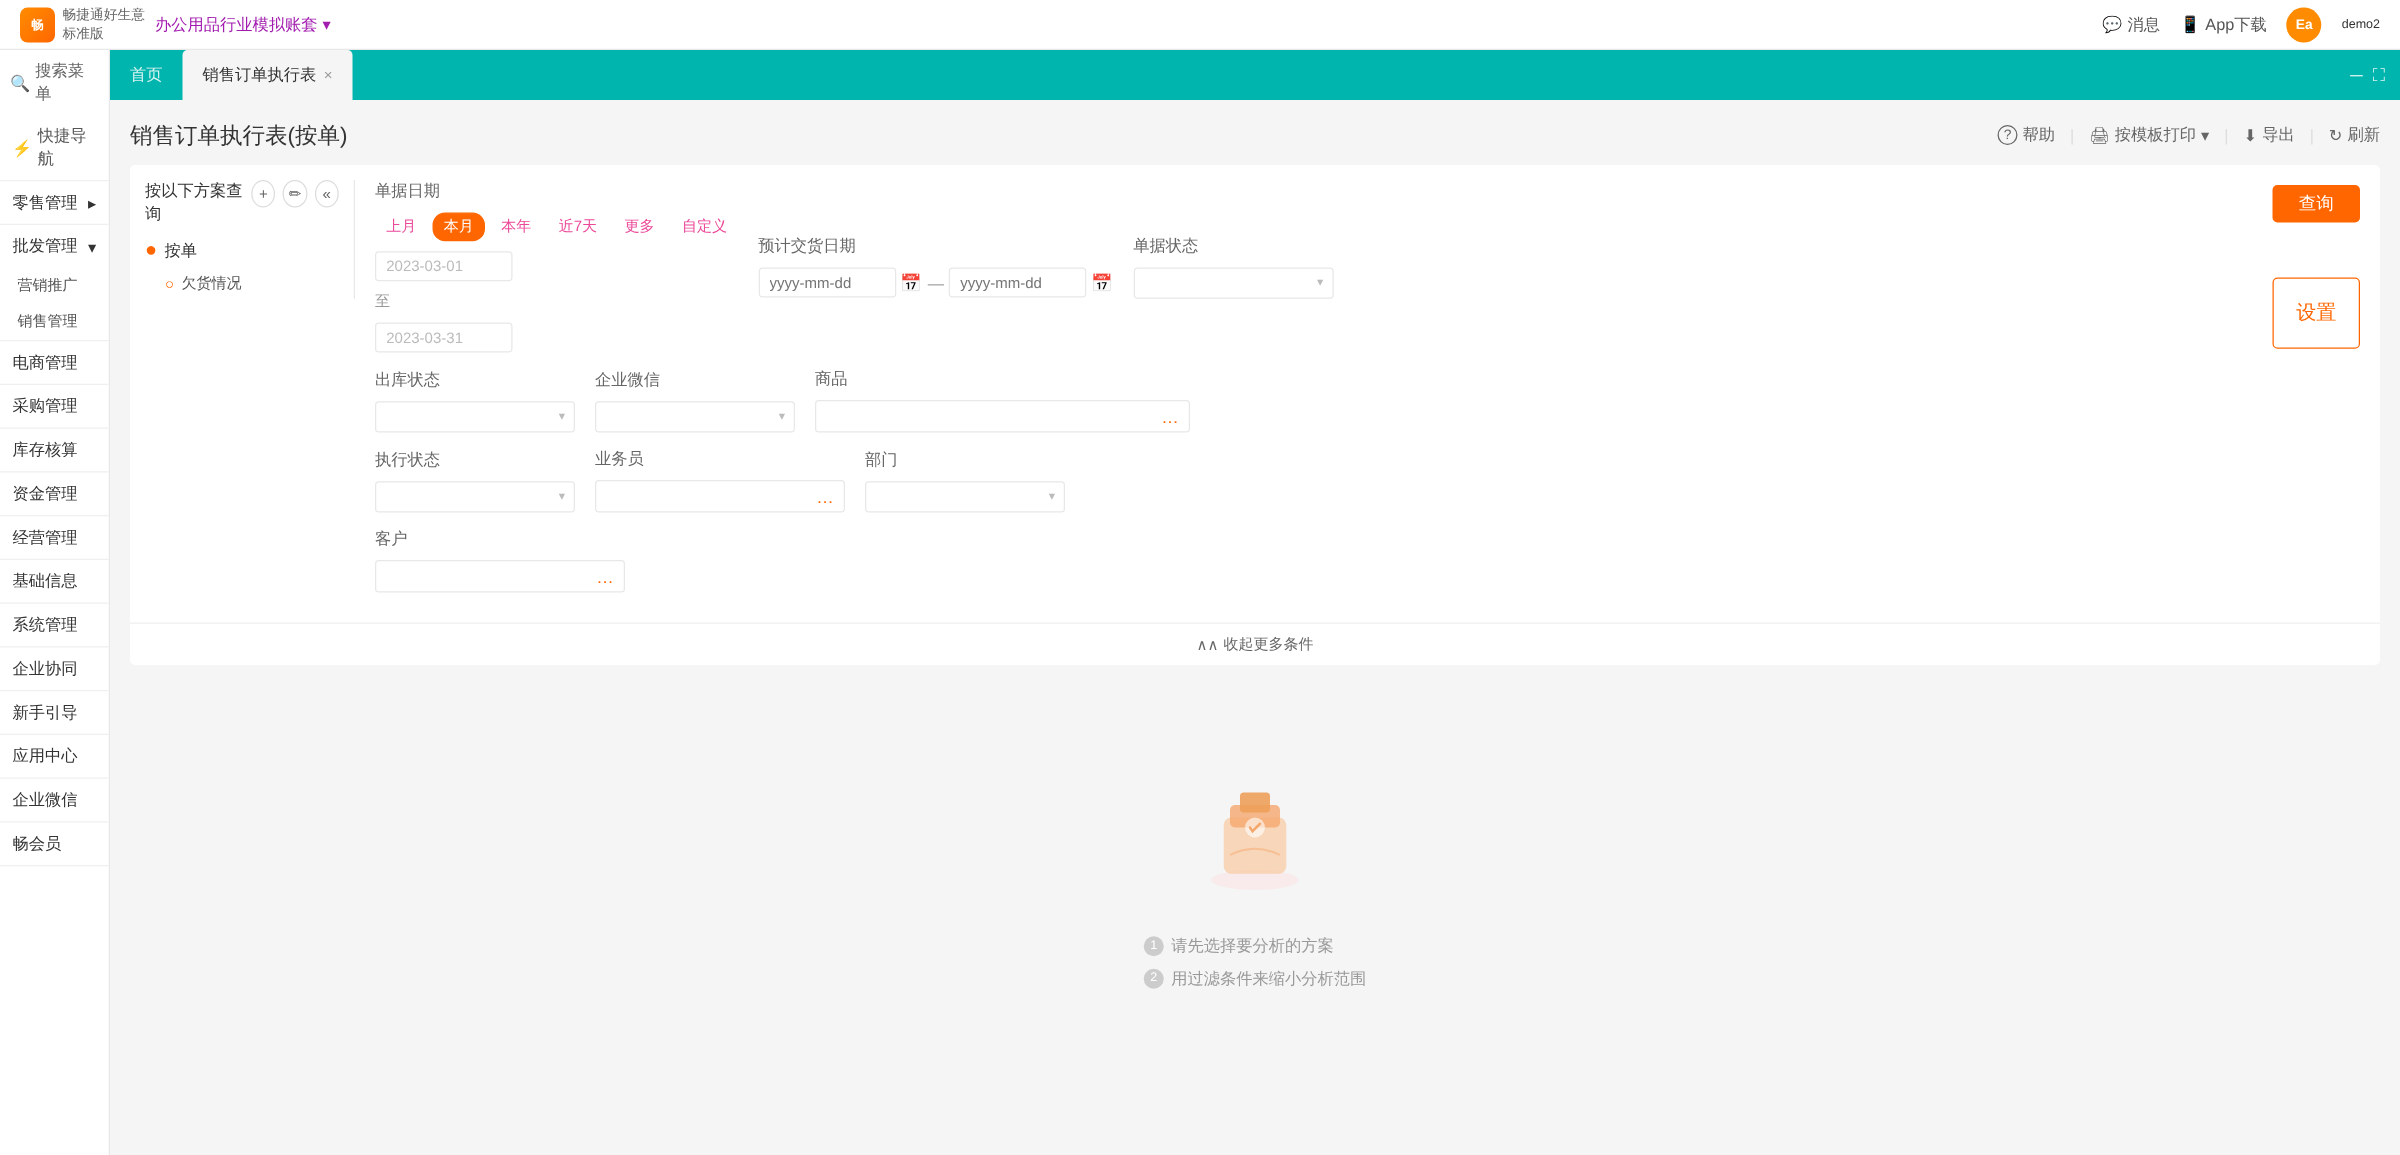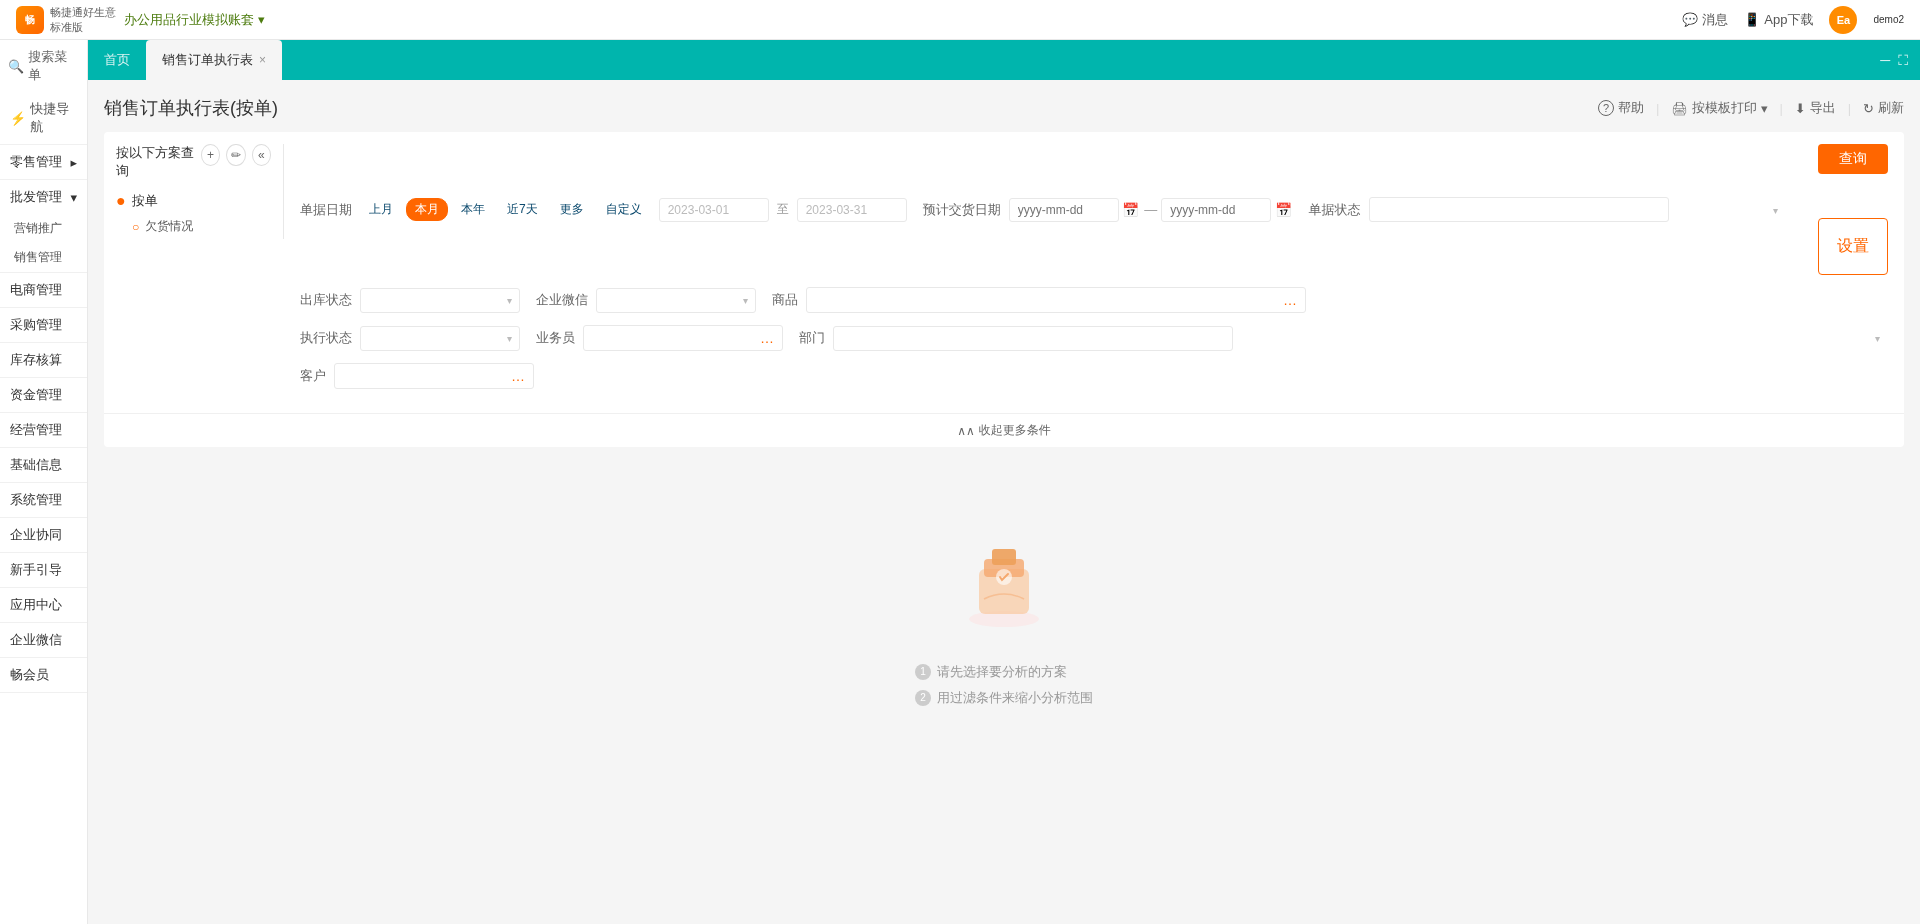--- a/index.html
+++ b/index.html
@@ -13,21 +13,21 @@
       display: flex;
       align-items: center;
       justify-content: space-between;
       padding: 0 16px;
       z-index: 100;
     }
     .top-bar-left { display: flex; align-items: center; gap: 8px; }
     .logo-area { display: flex; align-items: center; gap: 6px; }
     .logo-icon { width: 28px; height: 28px; background: linear-gradient(135deg, #ff8c00, #ff6600); border-radius: 6px; display: flex; align-items: center; justify-content: center; color: white; font-size: 10px; font-weight: bold; }
     .logo-text { font-size: 11px; color: #666; line-height: 1.3; }
-    .industry-selector { display: flex; align-items: center; gap: 4px; color: #4d7c0f; font-size: 13px; cursor: pointer; }
+    .industry-selector { display: flex; align-items: center; gap: 4px; color: #a21caf; font-size: 13px; cursor: pointer; }
     .top-bar-right { display: flex; align-items: center; gap: 16px; }
     .top-bar-action { display: flex; align-items: center; gap: 4px; color: #555; font-size: 13px; cursor: pointer; }
     .user-avatar { width: 28px; height: 28px; border-radius: 50%; background: #ff8c00; display: flex; align-items: center; justify-content: center; color: white; font-size: 11px; overflow: hidden; }
     .user-name { font-size: 10px; color: #333; cursor: pointer; }
 
     
     .main-wrapper { display: flex; flex: 1; overflow: hidden; }
 
     
     .sidebar {
@@ -131,24 +131,24 @@
     .scheme-header { display: flex; align-items: flex-start; gap: 6px; font-size: 13px; color: #333; margin-bottom: 8px; font-weight: 500; }
     .scheme-icon-btn { width: 22px; height: 22px; border-radius: 50%; border: 1px solid #ddd; display: flex; align-items: center; justify-content: center; cursor: pointer; font-size: 12px; color: #666; }
     .scheme-collapse-btn { width: 22px; height: 22px; border-radius: 50%; border: 1px solid #ddd; display: flex; align-items: center; justify-content: center; cursor: pointer; font-size: 12px; color: #666; margin-left: auto; }
     .scheme-item { display: flex; align-items: center; gap: 6px; padding: 4px 0; cursor: pointer; font-size: 13px; }
     .scheme-item-icon { color: #ff6600; }
     .scheme-item-label { color: #333; }
     .scheme-sub-item { display: flex; align-items: center; gap: 6px; padding: 4px 0 4px 16px; cursor: pointer; font-size: 12px; color: #555; }
 
     .filter-area { flex: 1; padding-left: 16px; }
     .filter-row { display: flex; align-items: center; gap: 16px; margin-bottom: 12px; flex-wrap: wrap; }
-    .filter-group { display: flex; align-items: center; gap: 8px; flex-shrink: 0; }
+    .filter-group { display: flex; align-items: flex-start; gap: 8px; flex-shrink: 0; flex-direction: column; }
     .filter-label { color: #666; font-size: 13px; white-space: nowrap; }
     .filter-date-btns { display: flex; align-items: center; gap: 4px; }
-    .date-btn { padding: 2px 8px; border-radius: 3px; font-size: 12px; cursor: pointer; color: #0c4a6e; border: 1px solid transparent; }
+    .date-btn { padding: 2px 8px; border-radius: 3px; font-size: 12px; cursor: pointer; color: #ec4899; border: 1px solid transparent; }
     .date-btn.active { background: #ff6600; color: #fff; border-color: #ff6600; border-radius: 10px; }
     .date-range { display: flex; align-items: center; gap: 4px; }
     .date-input {
       border: 1px solid #e8e8e8;
       border-radius: 3px;
       padding: 4px 8px;
       font-size: 12px;
       color: #bbb;
       width: 110px;
       outline: none;

